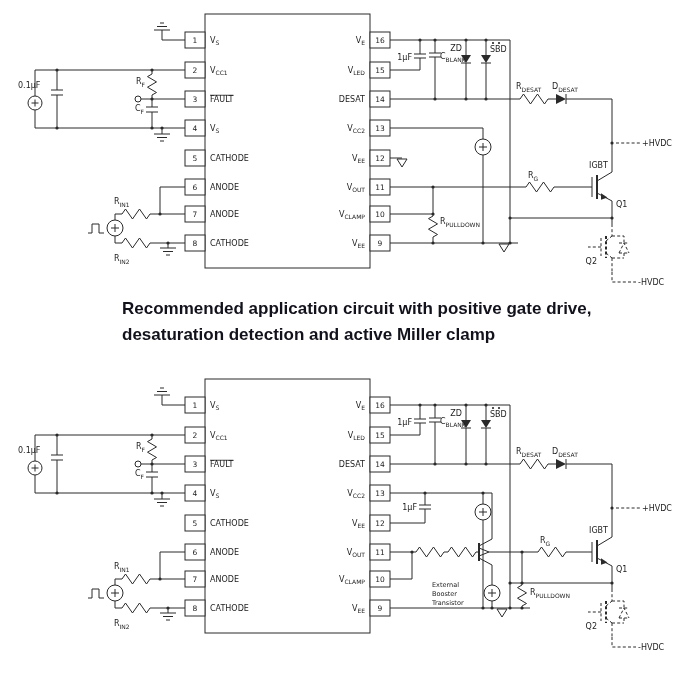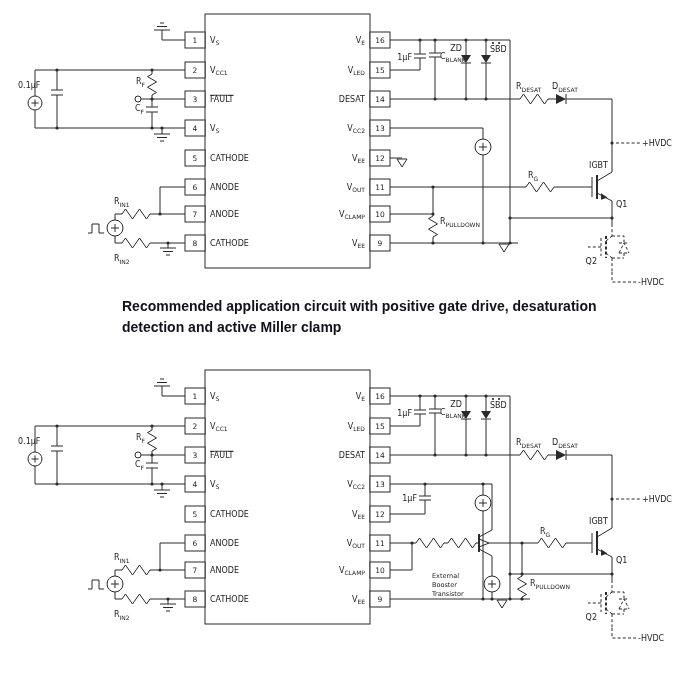--- a/index.html
+++ b/index.html
@@ -13,21 +13,21 @@
   .open{fill:#fff;stroke:#2a2a2a;stroke-width:1;}
   .dots{fill:none;stroke:#2a2a2a;stroke-width:3.2;stroke-linecap:round;}
   .dotsm{fill:none;stroke:#2a2a2a;stroke-width:2.2;stroke-linecap:round;}
   text{font-family:"DejaVu Sans",sans-serif;fill:#1c1c1c;}
   .lbl{font-size:8px;}
   .sub{font-size:6px;}
   .pnum{font-size:7.5px;text-anchor:middle;}
   .plabel{font-size:8px;}
   .ovl{text-decoration:overline;}
   .tiny{font-size:6.5px;}
-  .cap-block{font-weight:bold;font-size:14px;line-height:1.5;color:#12121c;margin:4px 40px 0 122px;}
+  .cap-block{font-weight:bold;font-size:17px;line-height:1.5;color:#12121c;margin:4px 40px 0 122px;}
   .sec2{margin-top:18px;}
 </style>
 </head>
 <body>
 
 <div class="page">
 
   <svg viewBox="0 0 697 292" width="697" height="292">
 
     <rect class="open" x="205" y="14" width="165" height="254"></rect>

